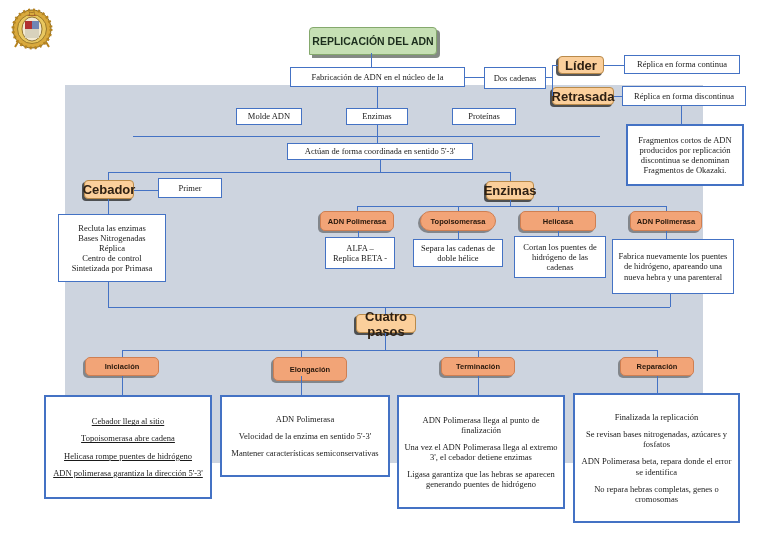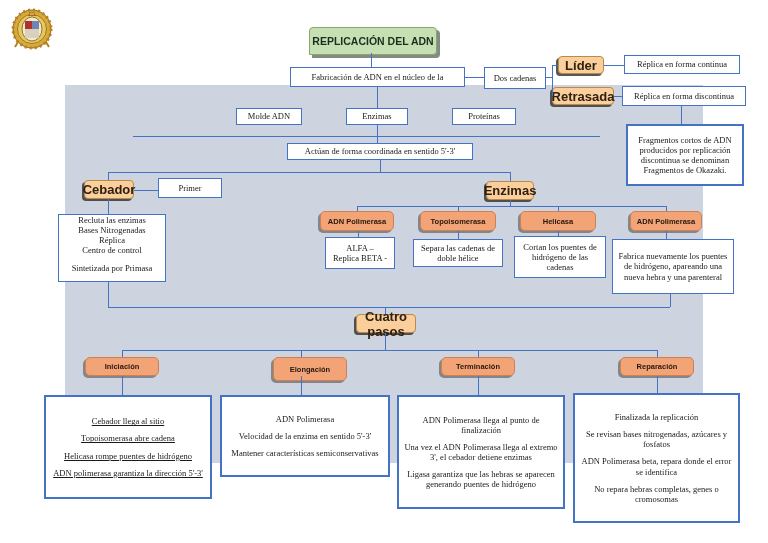--- a/index.html
+++ b/index.html
@@ -66,26 +66,26 @@
   <div class="wbox" style="left:452px;top:108px;width:64px;height:17px;">Proteínas</div>
   <div class="wbox" style="left:287px;top:143px;width:186px;height:17px;">Actúan de forma coordinada en sentido 5'-3'</div>
 
   <div class="tan" style="left:84px;top:180px;width:50px;height:19px;">Cebador</div>
   <div class="wbox" style="left:158px;top:178px;width:64px;height:20px;">Primer</div>
   <div class="wbox pads" style="left:58px;top:214px;width:108px;height:68px;border-width:1.5px;">
     <p style="margin:0;">Recluta las enzimas</p>
     <p style="margin:0;">Bases Nitrogenadas</p>
     <p style="margin:0;">Réplica</p>
     <p style="margin:0;">Centro de control</p>
-    <p style="margin:8px;">Sintetizada por Primasa</p>
+    <p style="margin:0;">Sintetizada por Primasa</p>
   </div>
 
   <div class="tan" style="left:486px;top:181px;width:48px;height:19px;">Enzimas</div>
   <div class="org" style="left:320px;top:211px;width:74px;height:20px;">ADN Polimerasa</div>
-  <div class="org" style="left:420px;top:211px;width:76px;height:20px;">Topoisomerasa</div>
+  <div class="org" style="left:420px;top:211px;width:76px;height:20px;border-radius:10px;">Topoisomerasa</div>
   <div class="org" style="left:520px;top:211px;width:76px;height:20px;">Helicasa</div>
   <div class="org" style="left:630px;top:211px;width:72px;height:20px;">ADN Polimerasa</div>
 
   <div class="wbox pads" style="left:325px;top:237px;width:70px;height:32px;">
     <p style="margin:0;">ALFA –</p>
     <p style="margin:0;">Replica BETA -</p>
   </div>
   <div class="wbox" style="left:413px;top:239px;width:90px;height:28px;">Separa las cadenas de doble hélice</div>
   <div class="wbox" style="left:514px;top:236px;width:92px;height:42px;">Cortan los puentes de hidrógeno de las cadenas</div>
   <div class="wbox" style="left:612px;top:239px;width:122px;height:55px;">Fabrica nuevamente los puentes de hidrógeno, apareando una nueva hebra y una parenteral</div>

